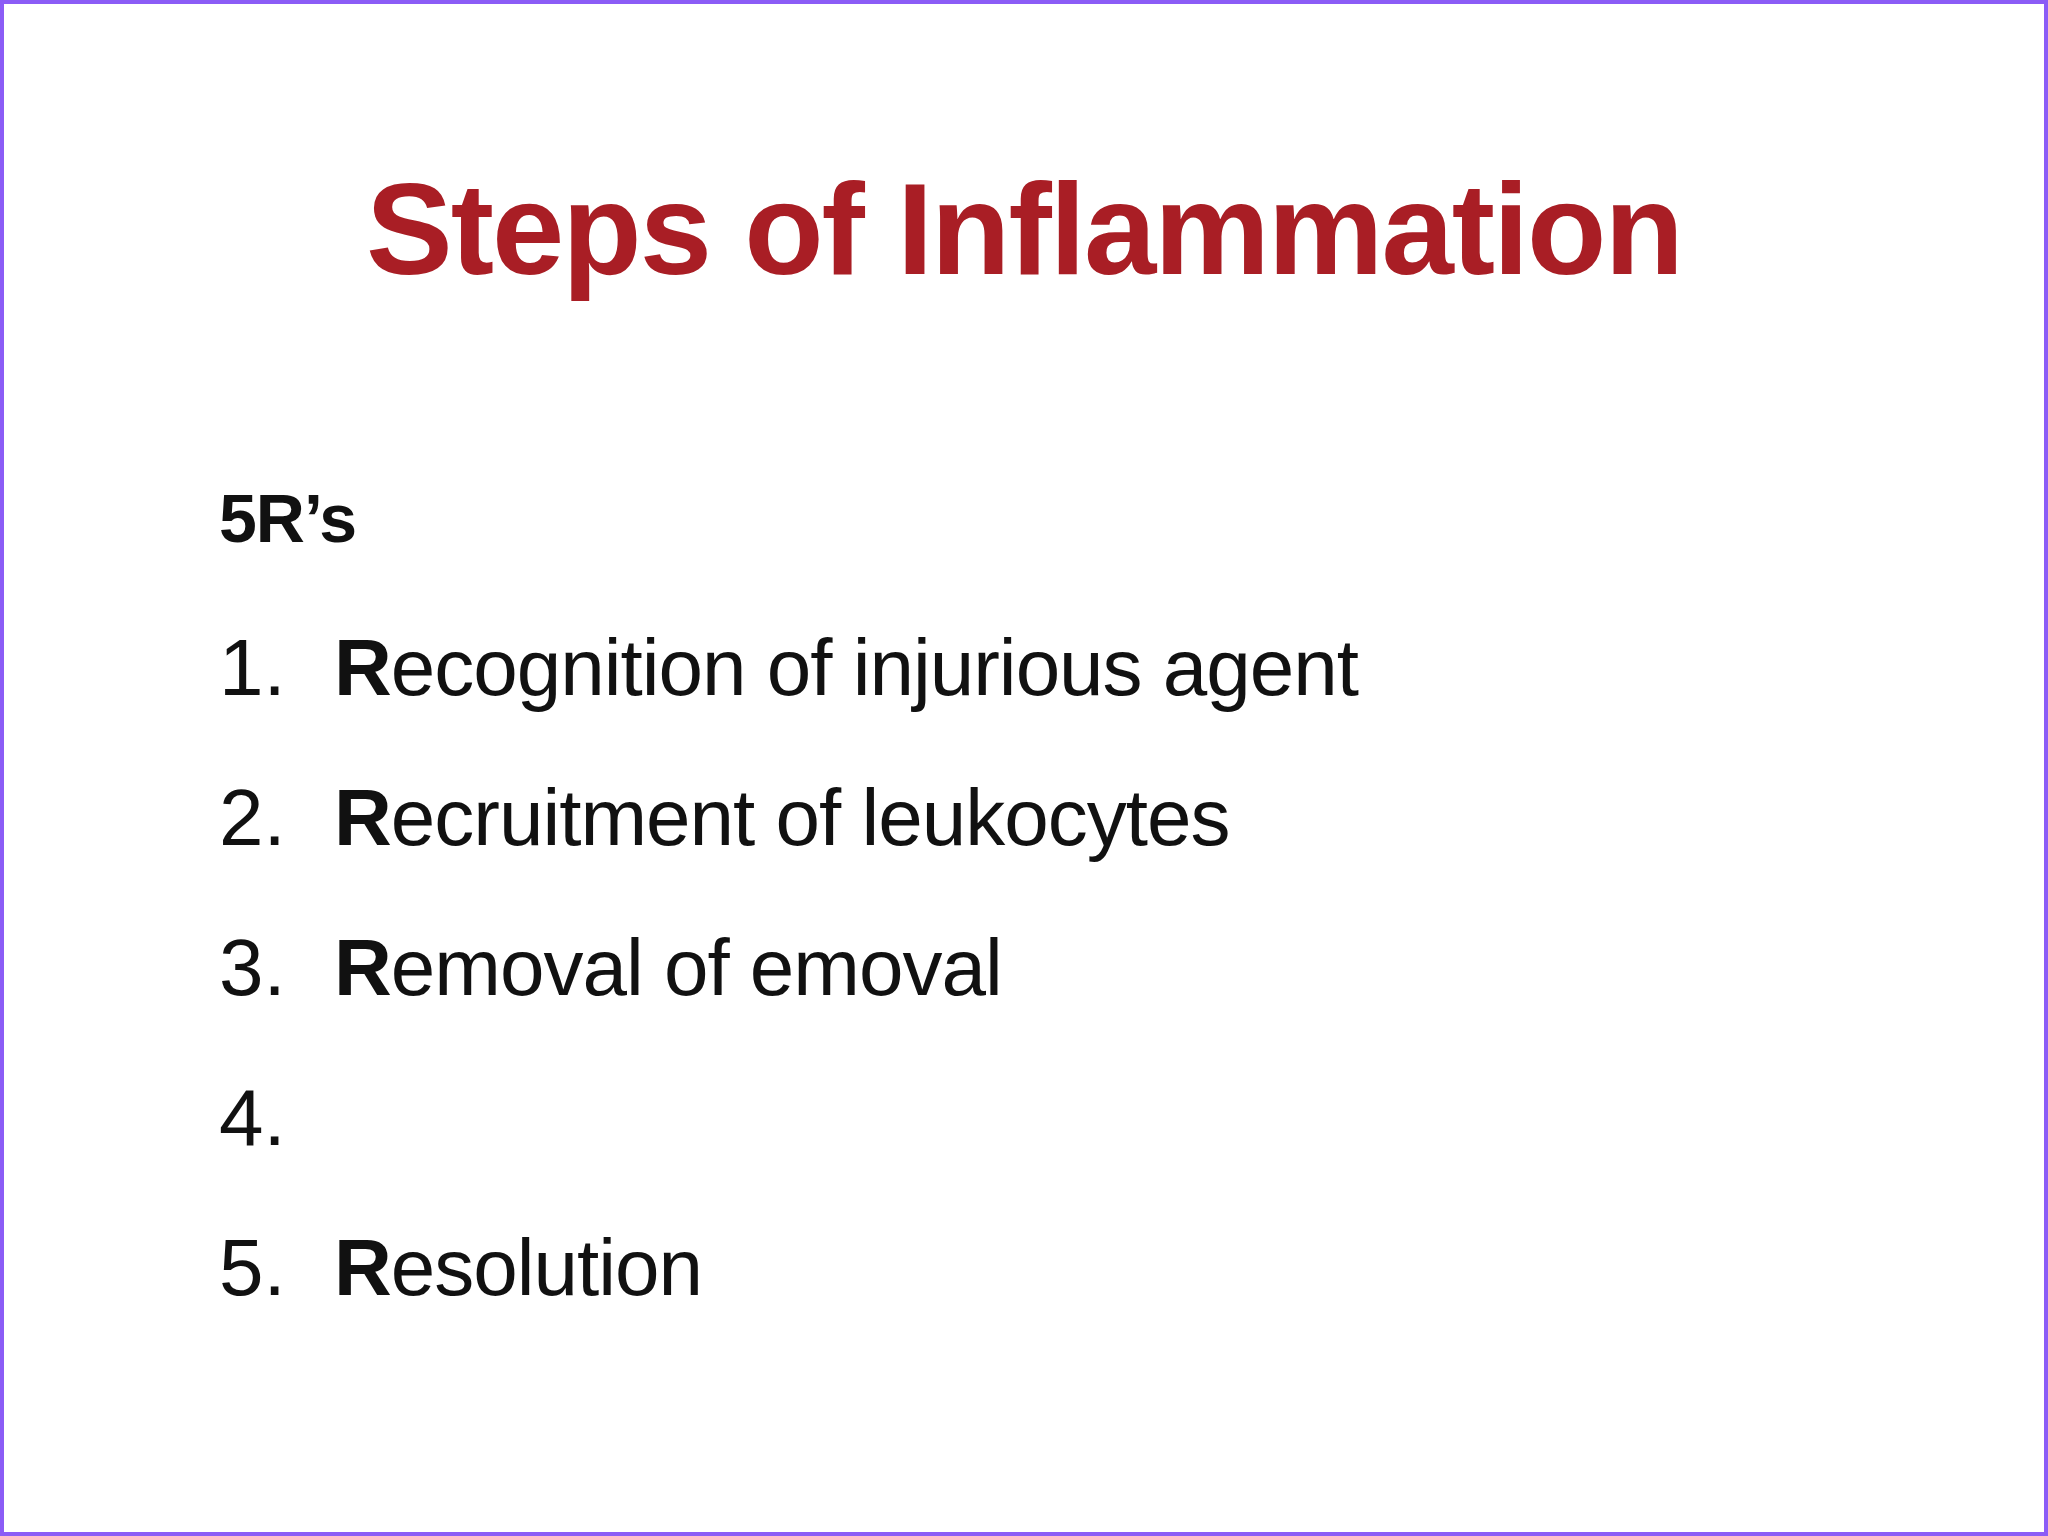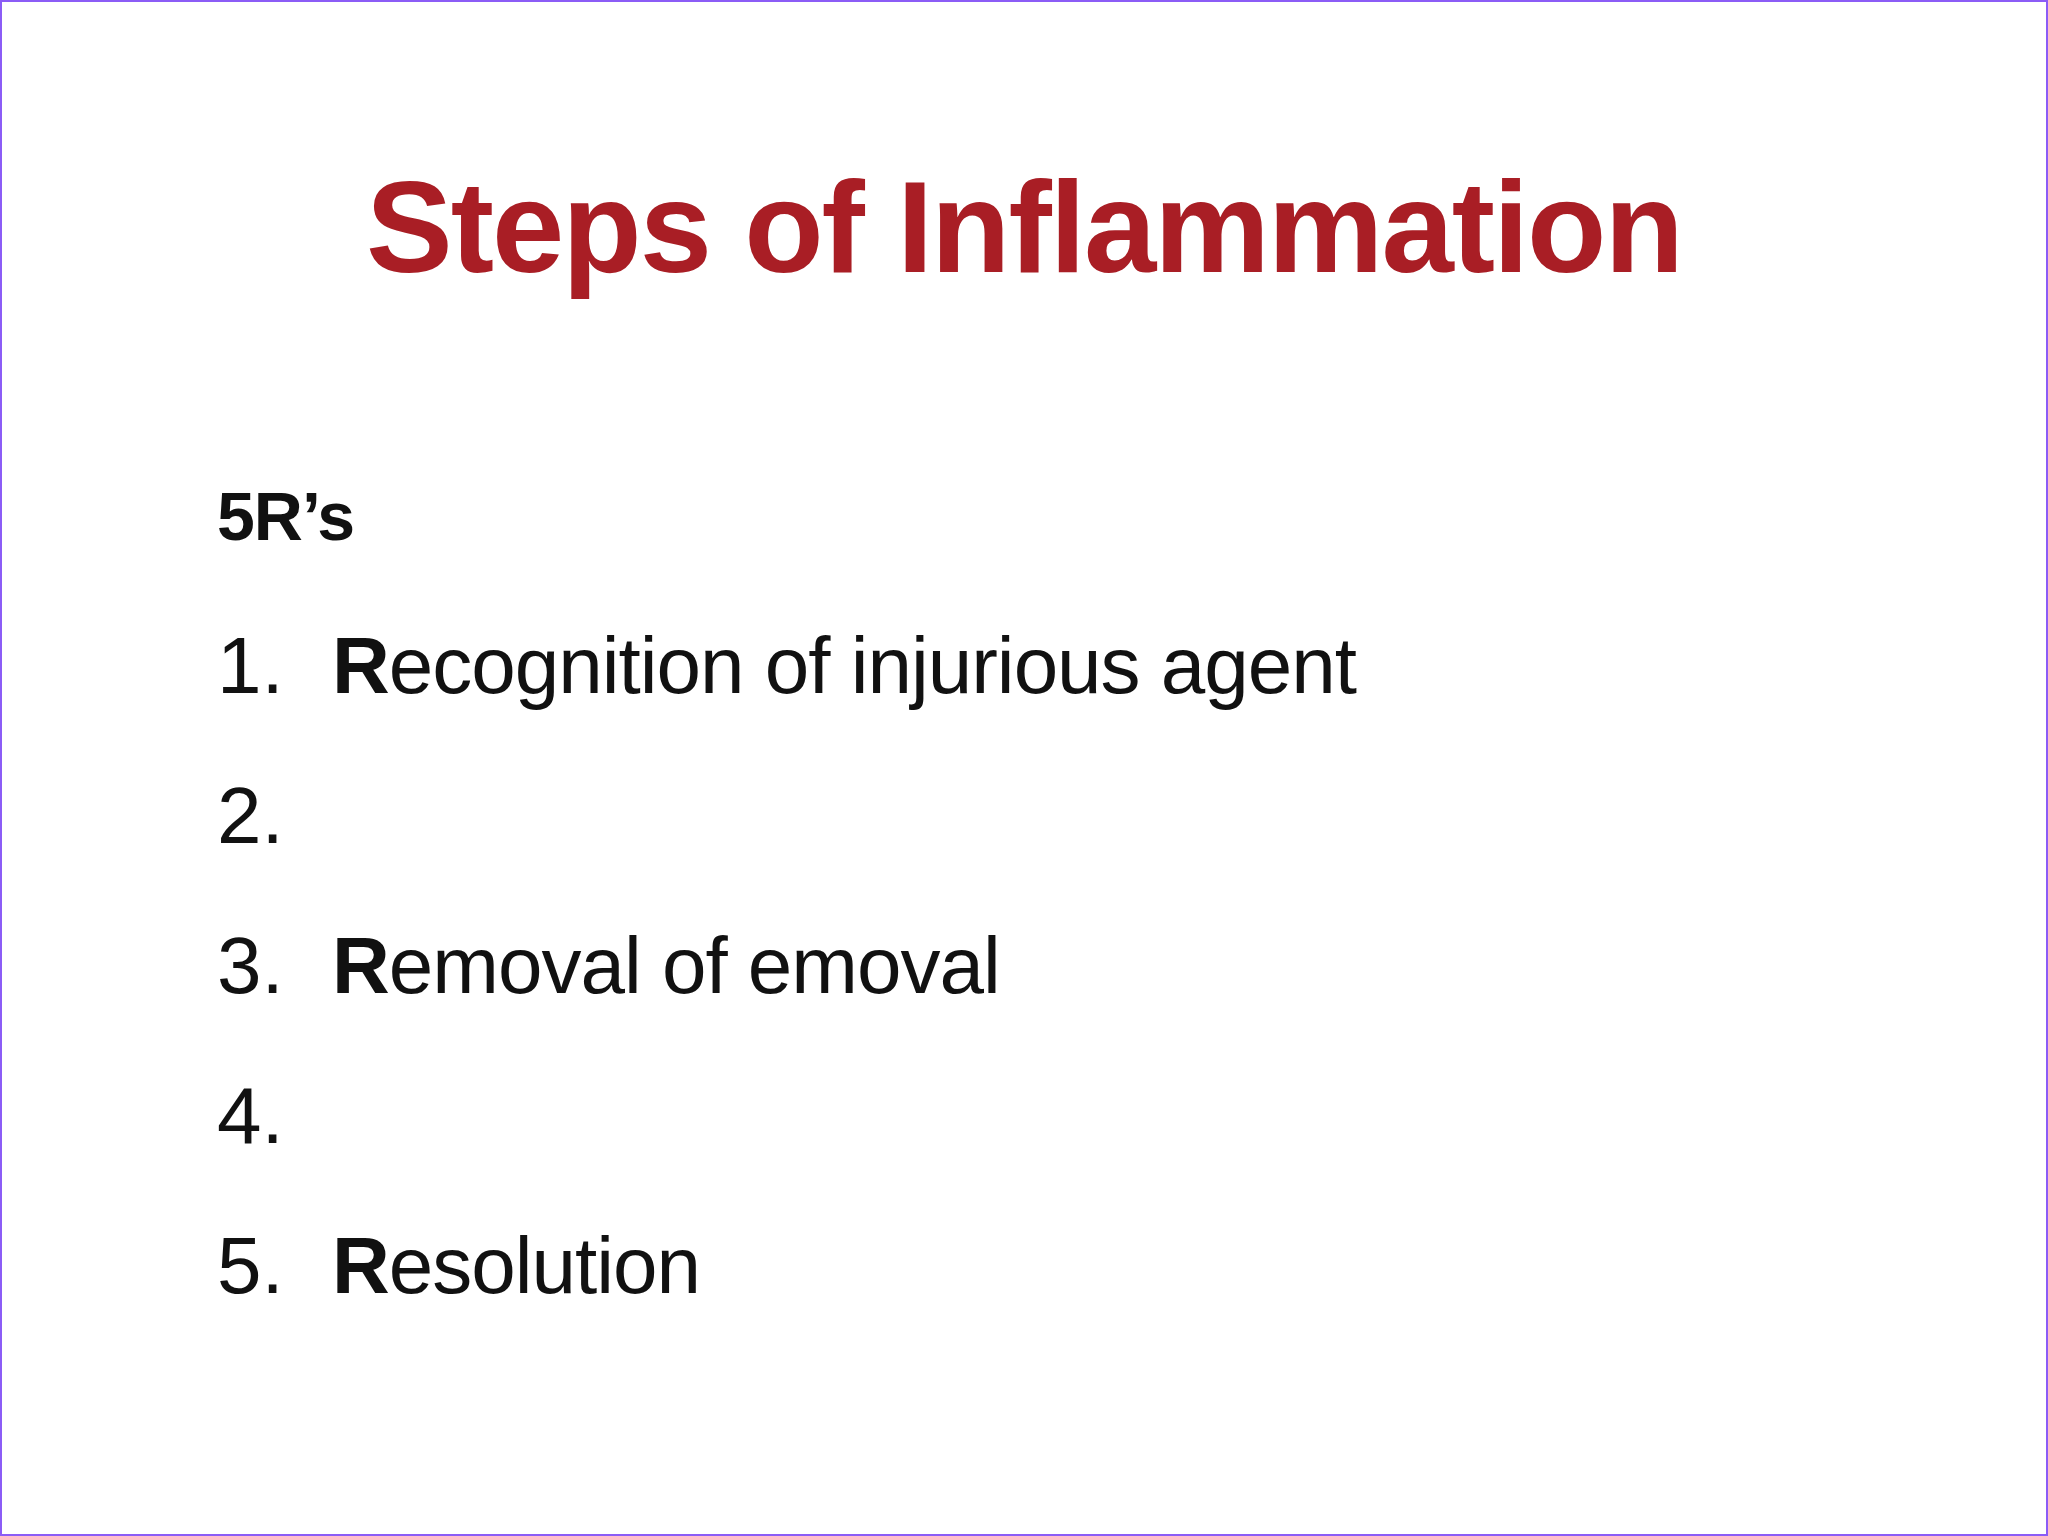--- a/index.html
+++ b/index.html
@@ -11,21 +11,21 @@
     height: 1536px;
     background: #ffffff;
     font-family: "Liberation Sans", sans-serif;
     overflow: hidden;
   }
   .slide {
     position: relative;
     width: 2048px;
     height: 1536px;
     box-sizing: border-box;
-    border: 2px solid #8b5cf6;
+    border: 4px solid #8b5cf6;
     background: #ffffff;
   }
   .title {
     position: absolute;
     left: 0;
     right: 0;
     top: 160px;
     margin: 0;
     text-align: center;
     font-size: 130px;
@@ -81,20 +81,21 @@
 
     <div class="steps-list">
 
       <div class="row">
         <span class="num">1.</span>
         <span class="txt"><b>R</b><span>ecognition of injurious agent</span></span>
       </div>
 
       <div class="row">
         <span class="num">2.</span>
+        <span class="txt"><b>R</b><span>ecruitment of leukocytes</span></span>
       </div>
 
       <div class="row">
         <span class="num">3.</span>
         <span class="txt"><b>R</b><span>emoval of emoval</span></span>
       </div>
 
       <div class="row">
         <span class="num">4.</span>
       </div>

